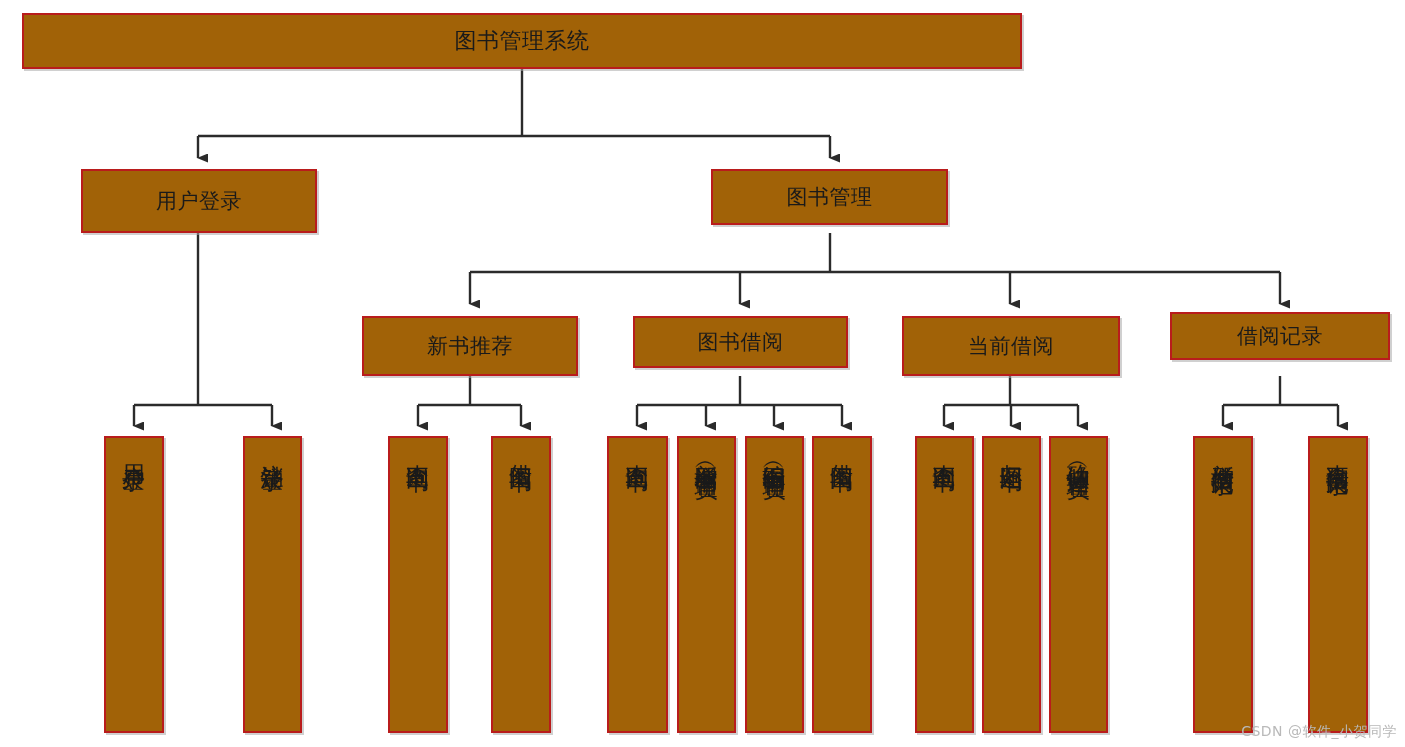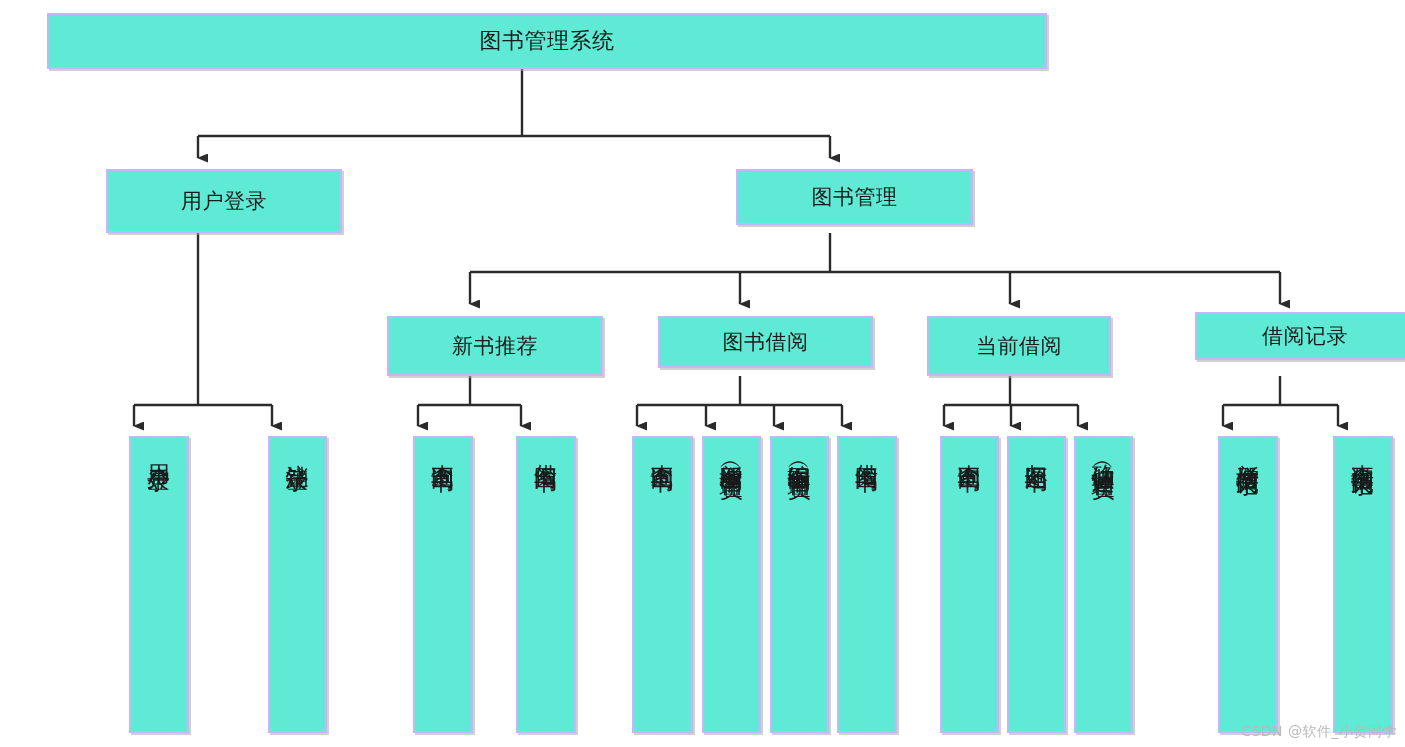--- a/index.html
+++ b/index.html
@@ -21,28 +21,27 @@
     position: absolute;
     left: 0;
     top: 0;
     width: 1405px;
     height: 747px;
     pointer-events: none;
   }
   .node {
     position: absolute;
     box-sizing: border-box;
-    background: #5eead4;
-    border: 2px solid #c4b5fd;
+    background: #a16207;
+    border: 2px solid #b91c1c;
     box-shadow: 2px 2px 0 0 rgba(170,170,170,0.55);
     display: flex;
     align-items: center;
     justify-content: center;
     color: #1a1a1a;
-    margin-left: 25px;
   }
   .node .label {
     display: block;
     text-align: center;
     line-height: 1.18;
     letter-spacing: 0.5px;
   }
   .node.horiz .label {
     writing-mode: horizontal-tb;
     font-size: 21px;
@@ -139,21 +138,21 @@
   <div class="node horiz" style="left:711px; top:169px; width:237px; height:56px;">
     <span class="label">图书管理</span>
   </div>
 
   <div class="node horiz" style="left:362px; top:316px; width:216px; height:60px;">
     <span class="label">新书推荐</span>
   </div>
   <div class="node horiz" style="left:633px; top:316px; width:215px; height:52px;">
     <span class="label">图书借阅</span>
   </div>
-  <div class="node horiz" style="left:902px; top:316px; width:184px; height:60px;">
+  <div class="node horiz" style="left:902px; top:316px; width:218px; height:60px;">
     <span class="label">当前借阅</span>
   </div>
   <div class="node horiz" style="left:1170px; top:312px; width:220px; height:48px;">
     <span class="label">借阅记录</span>
   </div>
 
   <div class="node vert" style="left:104px; top:436px; width:60px; height:297px;">
     <span class="label">用户登录</span>
   </div>
   <div class="node vert" style="left:243px; top:436px; width:59px; height:297px;">

